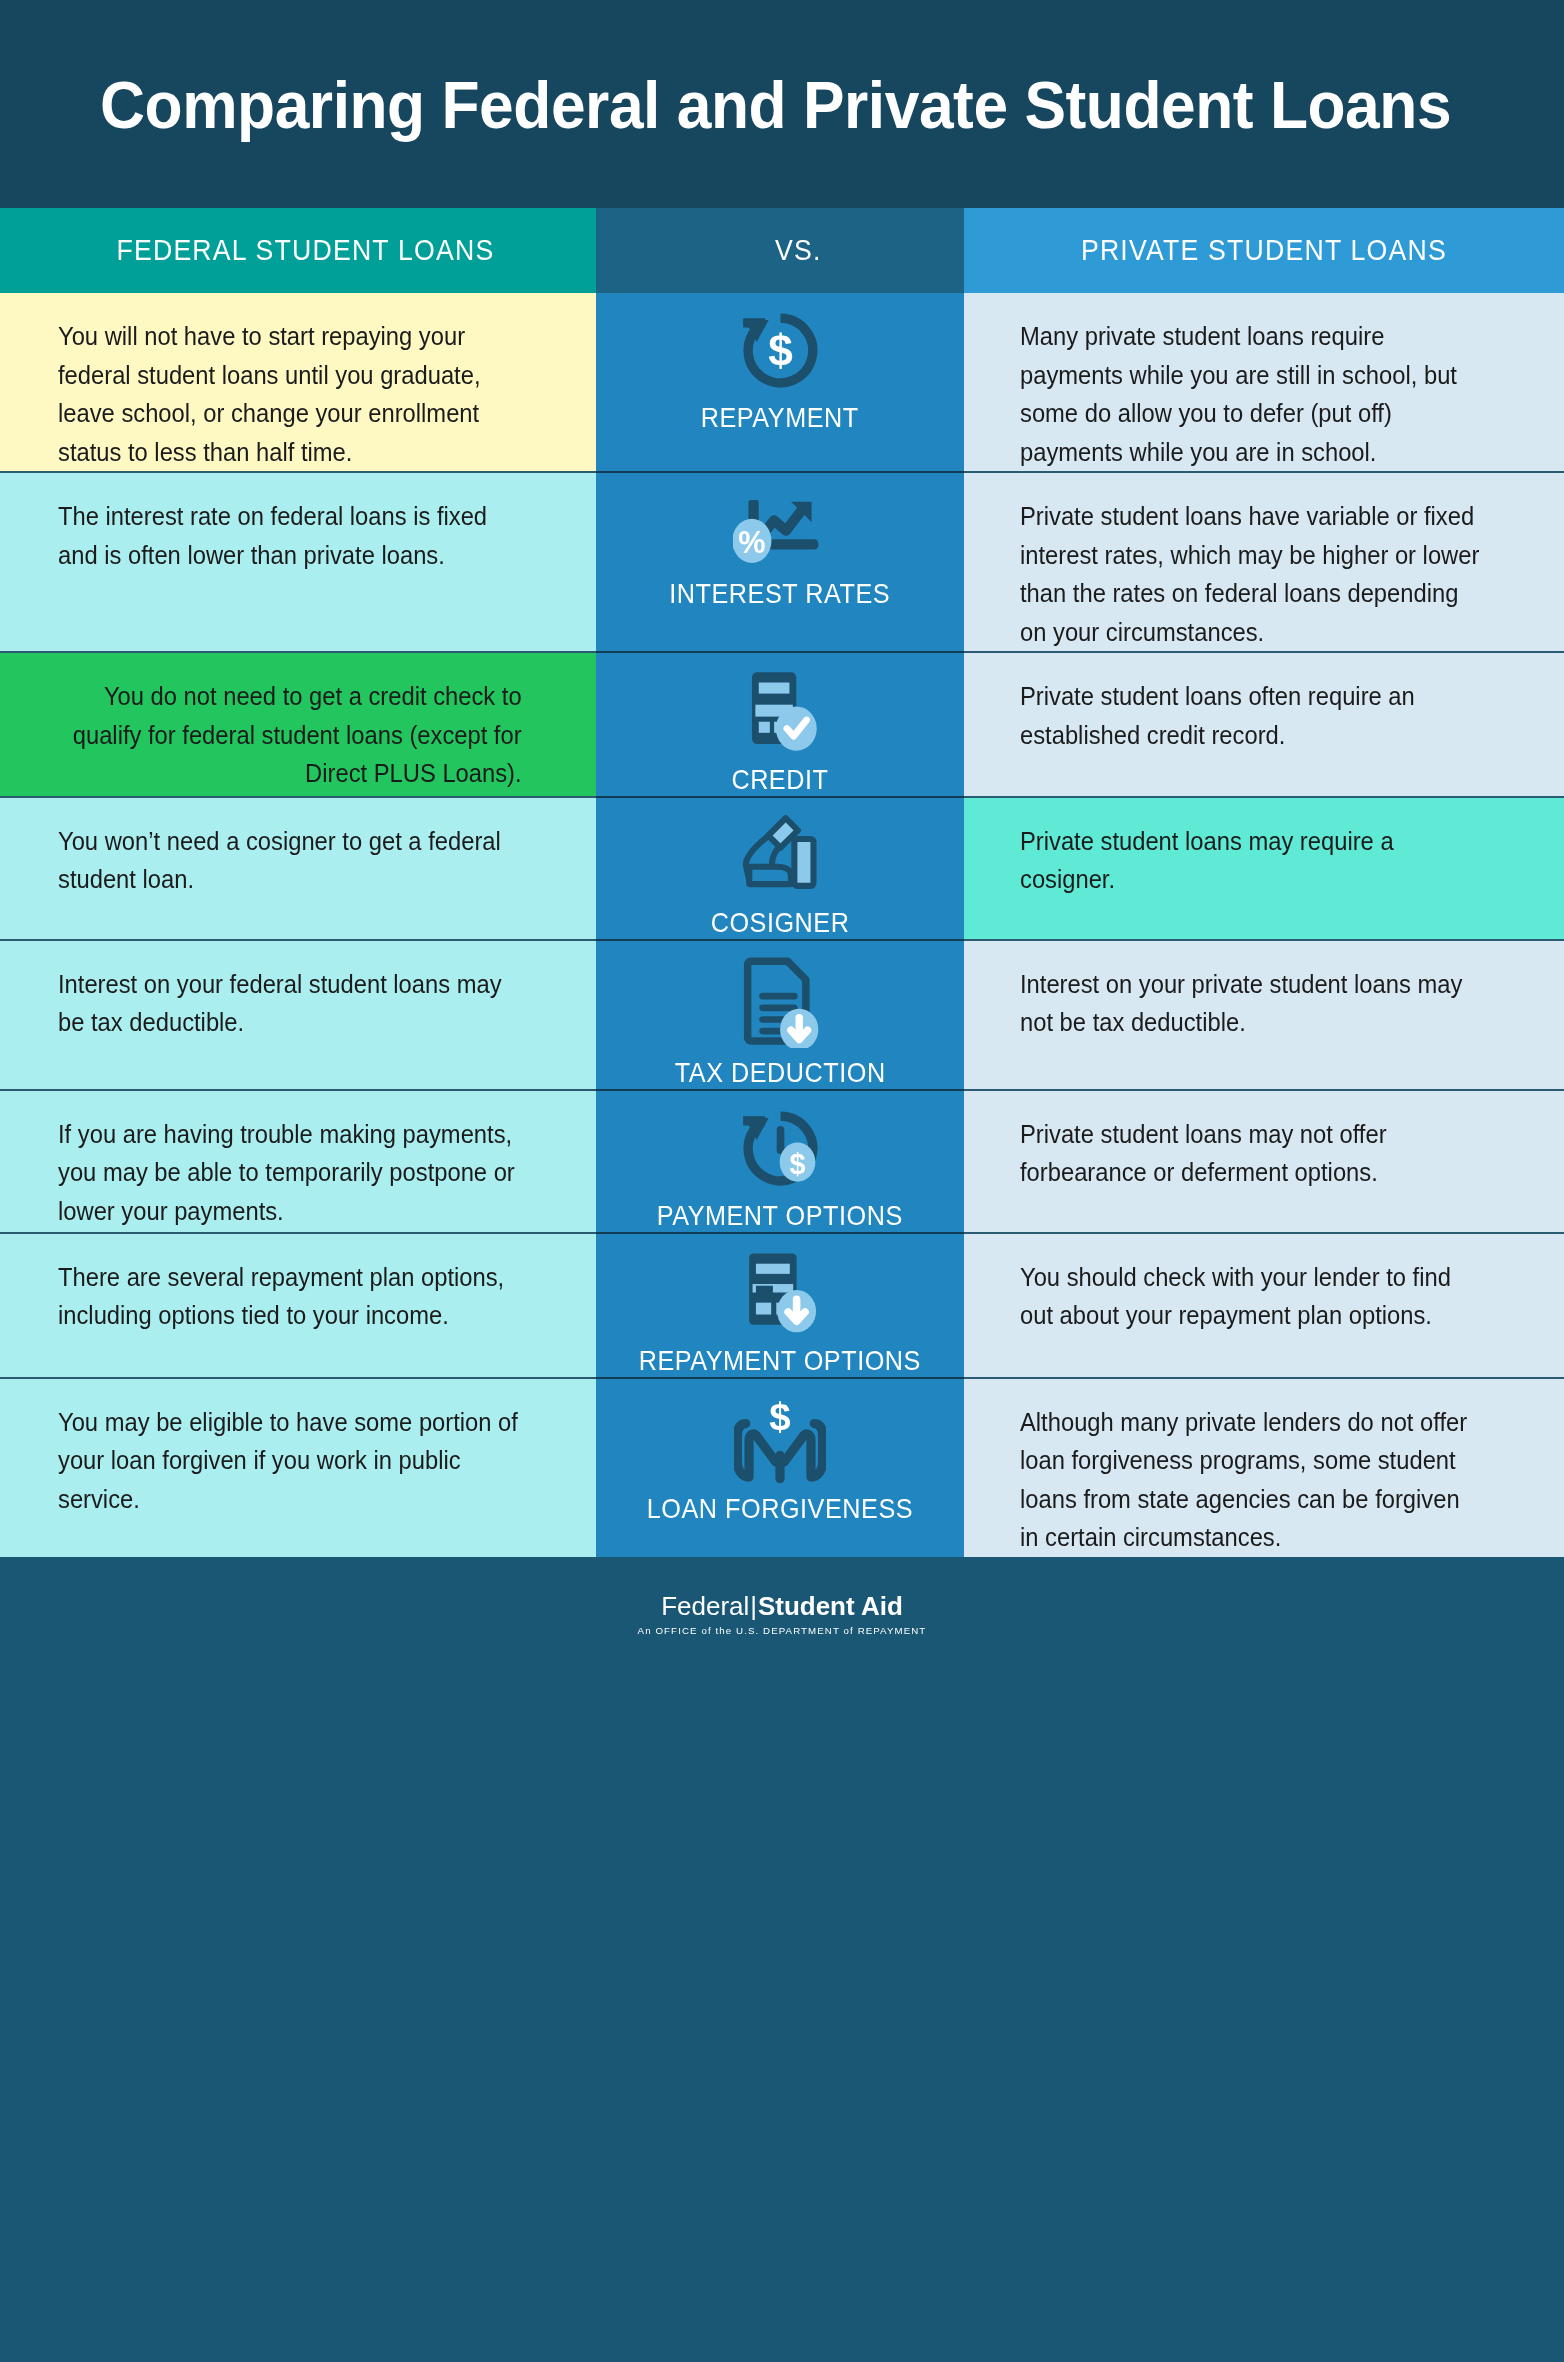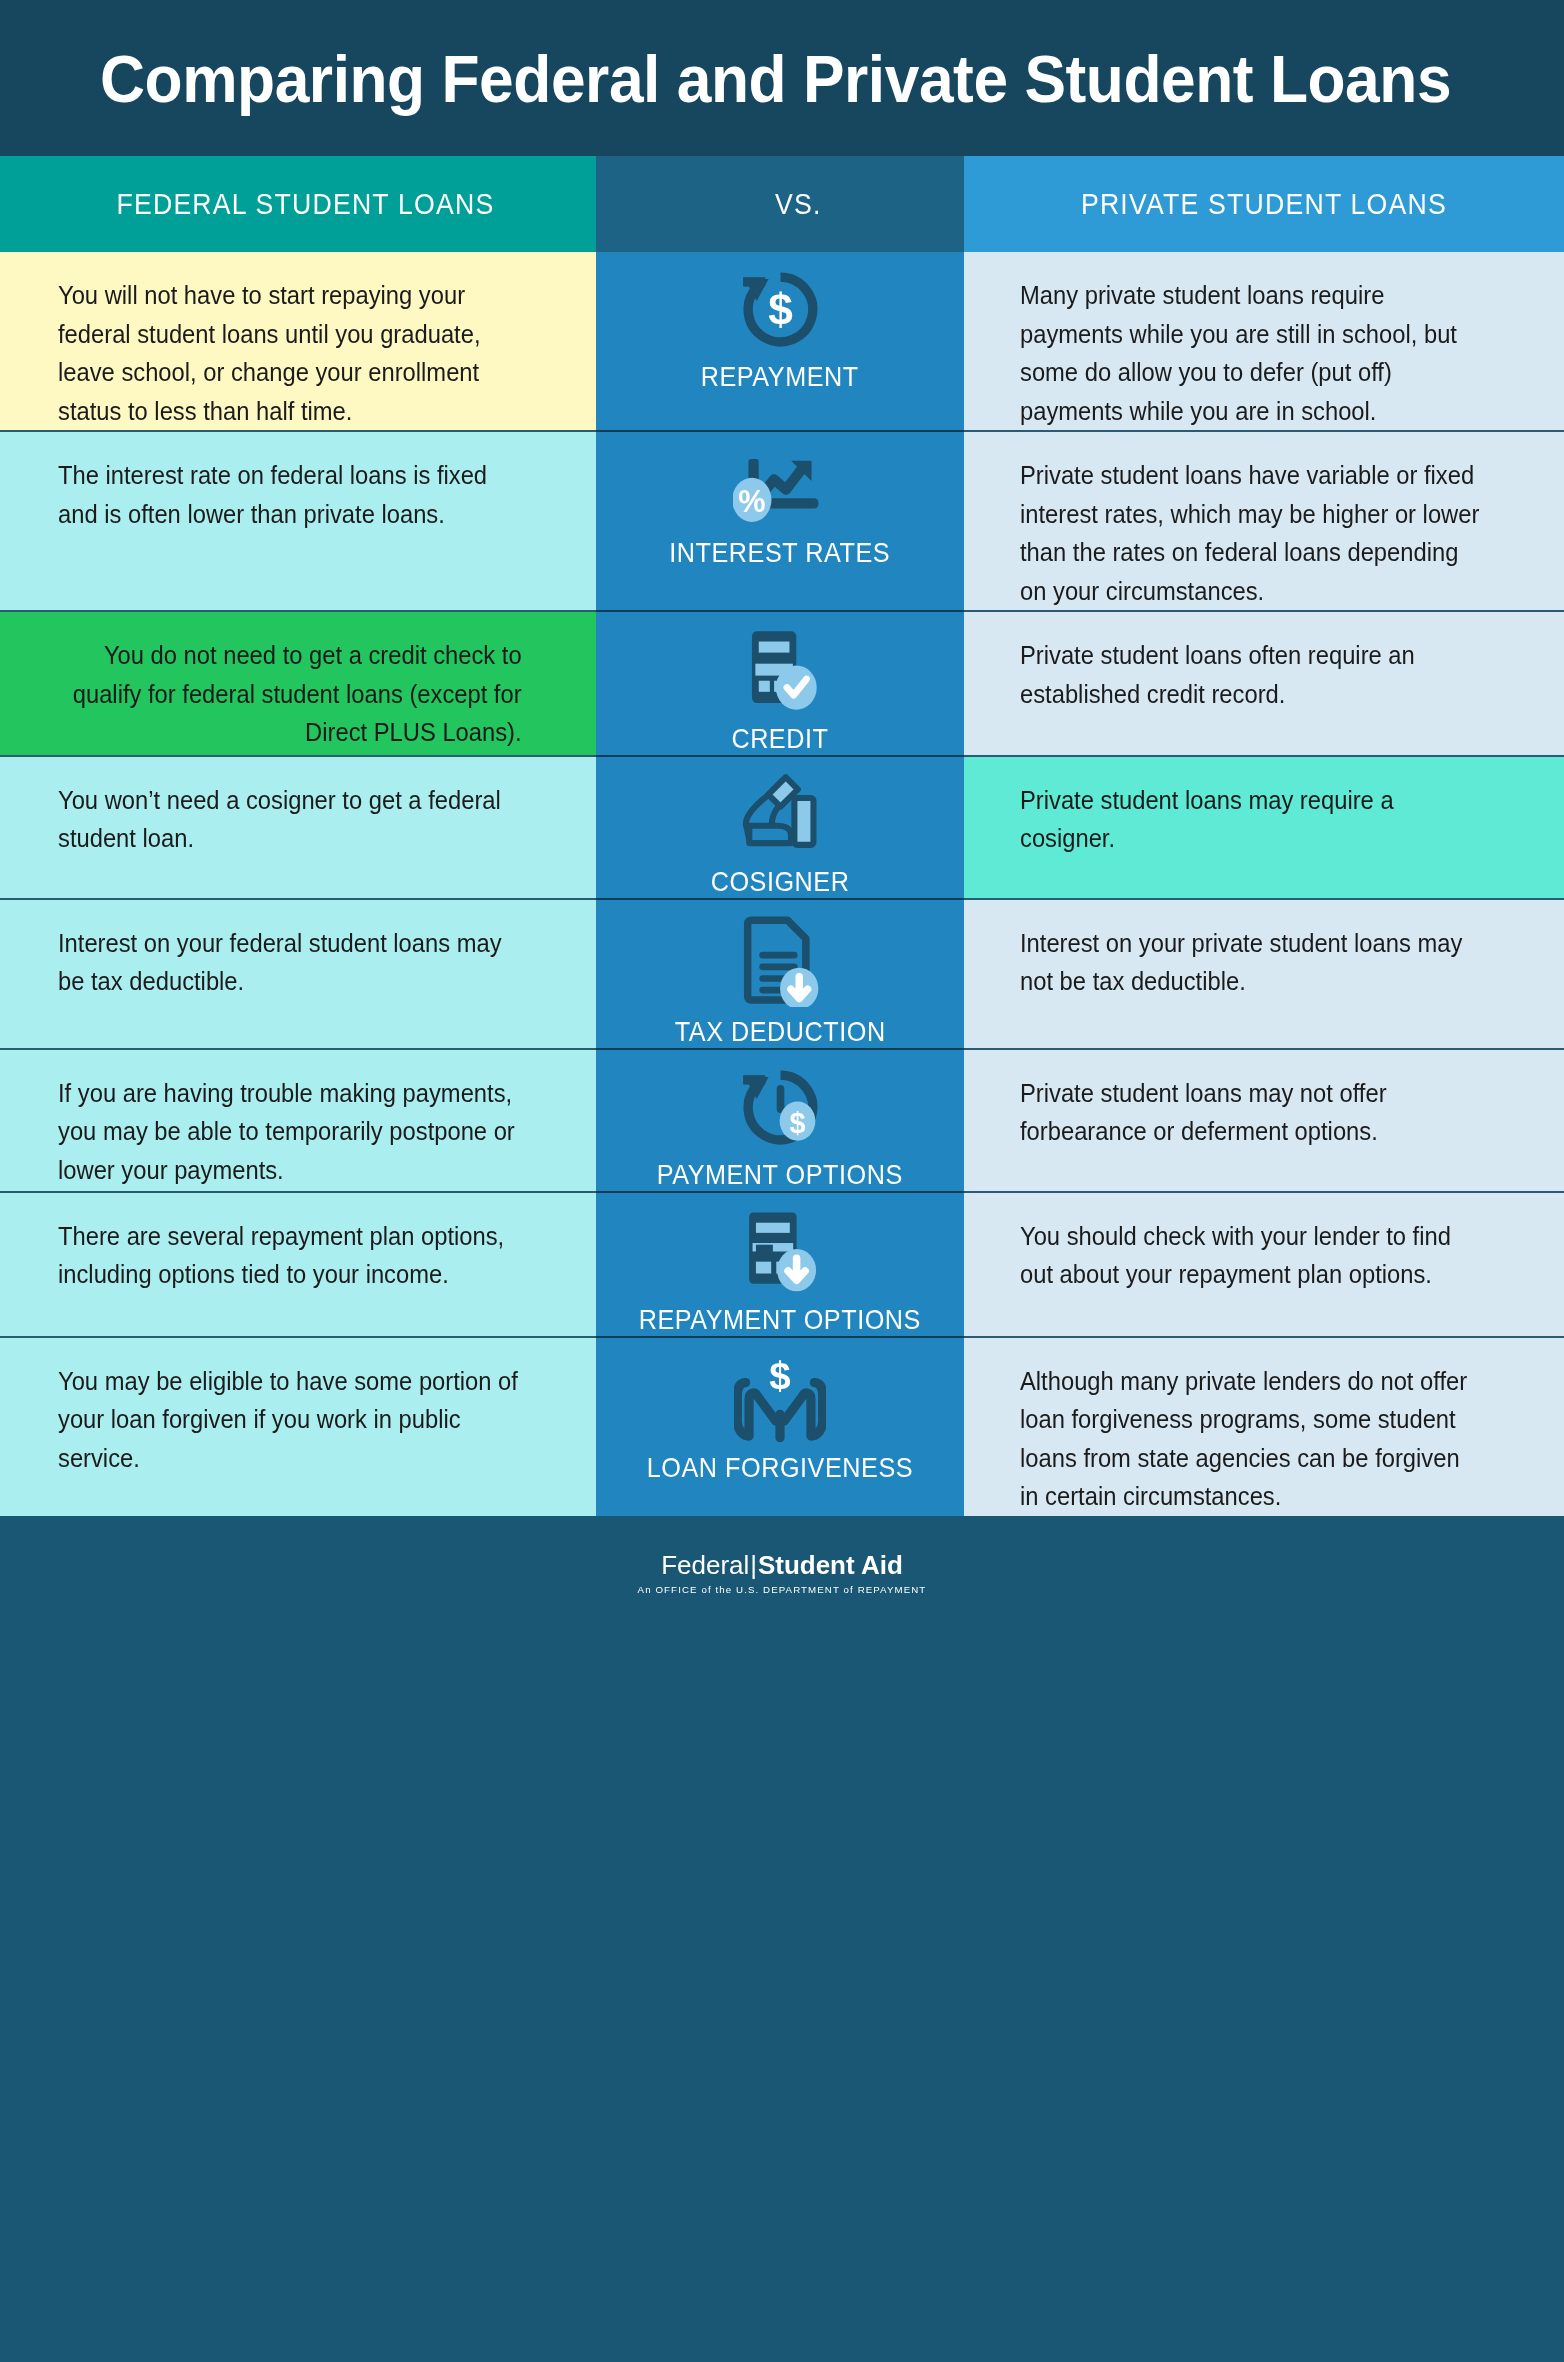--- a/index.html
+++ b/index.html
@@ -13,21 +13,21 @@
   .page {
     position: relative;
     width: 1564px;
     height: 2363px;
     background: #1a5775;
     overflow: hidden;
   }
 
   
   .title-banner {
-    height: 156px;
+    height: 208px;
     background: #17475f;
     display: flex;
     align-items: center;
     justify-content: flex-start;
     padding-left: 100px;
     box-sizing: border-box;
   }
   .title-banner h1 {
     margin: 0;
     color: #ffffff;
@@ -42,21 +42,21 @@
 
   
   .grid {
     display: grid;
     grid-template-columns: 596px 368px 600px;
     width: 1564px;
   }
 
   
   .hdr {
-    height: 96px;
+    height: 85px;
     display: flex;
     align-items: center;
     box-sizing: border-box;
   }
   .hdr span {
     color: #ffffff;
     font-size: 29px;
     letter-spacing: 1.3px;
     font-family: "Liberation Sans Narrow", "Liberation Sans", sans-serif;
     transform: scaleX(0.92);

